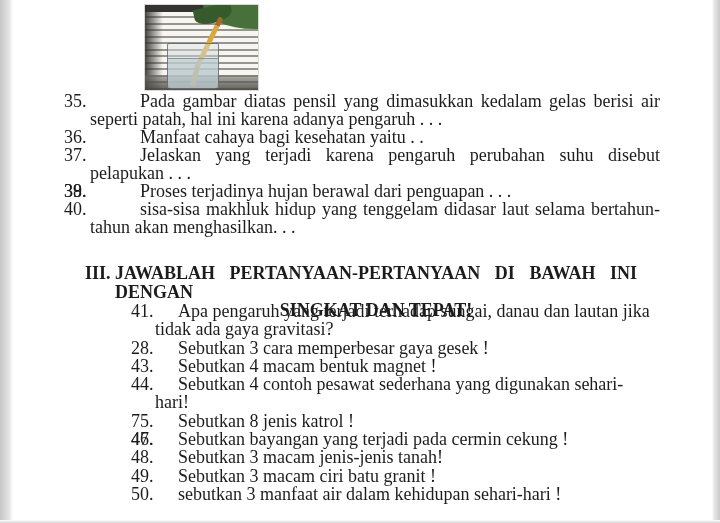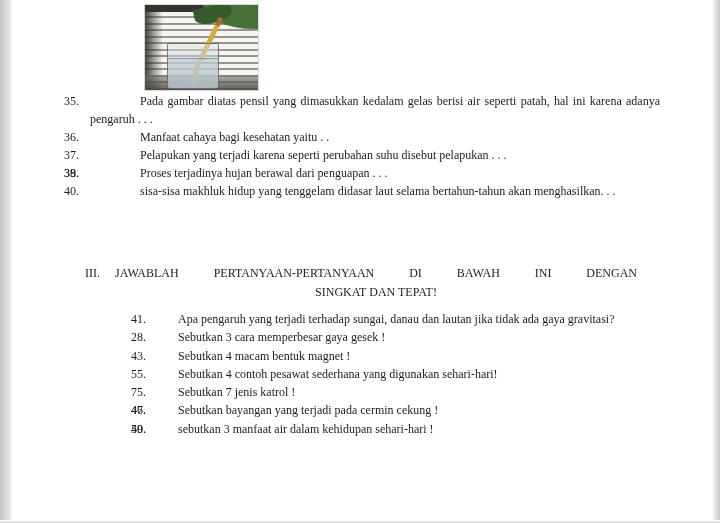--- a/index.html
+++ b/index.html
@@ -3,21 +3,21 @@
 <meta charset="utf-8">
 <style>
   html,body{margin:0;padding:0;}
   body{background:#ffffff;}
   .page{
     position:relative;
     width:720px;height:523px;
     background:#ffffff;
     overflow:hidden;
     font-family:"Liberation Serif","DejaVu Serif",serif;
-    font-size:12px;
+    font-size:18px;
     color:#1c1c1c;
   }
   .edge{position:absolute;top:0;height:100%;}
   .edge.left{left:0;width:13px;background:linear-gradient(90deg,#c6c6c6,#e4e4e4 70%,#ffffff);}
   .edge.right{right:0;width:8px;background:linear-gradient(270deg,#c9c9c9,#e6e6e6 70%,#ffffff);}
   .edge.bottom{top:auto;bottom:0;left:0;width:100%;height:3px;background:linear-gradient(180deg,#ffffff,#d6d6d6);}
 
   
   .photo{
     position:absolute;left:145px;top:5px;width:113px;height:85px;
@@ -48,27 +48,27 @@
   .water{position:absolute;left:0;bottom:0;width:100%;height:29px;
     background:rgba(186,202,208,.55);border-top:1.5px solid rgba(130,145,152,.9);}
 
   
   .sec2{position:absolute;left:0;top:92px;width:720px;line-height:18px;}
   .q2{position:relative;margin:0 60px 0 90px;text-indent:50px;text-align:justify;}
   .q2 .num{position:absolute;left:-26px;text-indent:0;}
 
   
   .sec3head{position:absolute;left:115px;top:264px;width:522px;
-    font-weight:normal;line-height:18.5px;}
+    font-weight:bold;line-height:18.5px;}
   .sec3head .roman{position:absolute;left:-30px;top:0;}
   .headline1{text-align:justify;text-align-last:justify;}
   .headline2{text-align:center;}
 
   
-  .sec3{position:absolute;left:0;top:310px;width:720px;line-height:18.3px;}
+  .sec3{position:absolute;left:0;top:302px;width:720px;line-height:18.3px;}
   .q3{position:relative;margin:0 70px 0 155px;text-indent:23px;}
   .q3 .num{position:absolute;left:-24px;text-indent:0;}
 </style>
 </head>
 <body>
 
 <div class="page">
 
   <div class="edge left"></div>
   <div class="edge right"></div>
@@ -88,21 +88,21 @@
   </div>
 
   <div class="sec2">
     <div class="q2">
       <span class="num">35.</span><span>Pada gambar diatas pensil yang dimasukkan kedalam gelas berisi air seperti patah, hal ini karena adanya pengaruh . . .</span>
     </div>
     <div class="q2">
       <span class="num">36.</span><span>Manfaat cahaya bagi kesehatan yaitu . .</span>
     </div>
     <div class="q2">
-      <span class="num">37.</span><span>Pelapukan yang terjadi karena seperti perubahan suhu disebut pelapukan . . .</span>
+      <span class="num">37.</span><span>Jelaskan yang terjadi karena pengaruh perubahan suhu disebut pelapukan . . .</span>
     </div>
     <div class="q2">
       <span class="num">38.</span>
     </div>
     <div class="q2">
       <span class="num">39.</span><span>Proses terjadinya hujan berawal dari penguapan . . .</span>
     </div>
     <div class="q2">
       <span class="num">40.</span><span>sisa-sisa makhluk hidup yang tenggelam didasar laut selama bertahun-tahun akan menghasilkan. . .</span>
     </div>
@@ -118,32 +118,35 @@
     <div class="q3">
       <span class="num">41.</span><span>Apa pengaruh yang terjadi terhadap sungai, danau dan lautan jika tidak ada gaya gravitasi?</span>
     </div>
     <div class="q3">
       <span class="num">28.</span><span>Sebutkan 3 cara memperbesar gaya gesek !</span>
     </div>
     <div class="q3">
       <span class="num">43.</span><span>Sebutkan 4 macam bentuk magnet !</span>
     </div>
     <div class="q3">
-      <span class="num">55.</span><span>Sebutkan 4 contoh pesawat sederhana yang digunakan sehari-hari!</span>
+      <span class="num">44.</span><span>Sebutkan 4 contoh pesawat sederhana yang digunakan sehari-hari!</span>
     </div>
     <div class="q3">
-      <span class="num">75.</span><span>Sebutkan 7 jenis katrol !</span>
+      <span class="num">75.</span><span>Sebutkan 8 jenis katrol !</span>
     </div>
     <div class="q3">
       <span class="num">46.</span>
     </div>
     <div class="q3">
       <span class="num">47.</span><span>Sebutkan bayangan yang terjadi pada cermin cekung !</span>
     </div>
     <div class="q3">
-      <span class="num">49.</span>
+      <span class="num">48.</span><span>Sebutkan 3 macam jenis-jenis tanah!</span>
+    </div>
+    <div class="q3">
+      <span class="num">49.</span><span>Sebutkan 3 macam ciri batu granit !</span>
     </div>
     <div class="q3">
       <span class="num">50.</span><span>sebutkan 3 manfaat air dalam kehidupan sehari-hari !</span>
     </div>
   </div>
 
 </div>
 
 </body></html>

